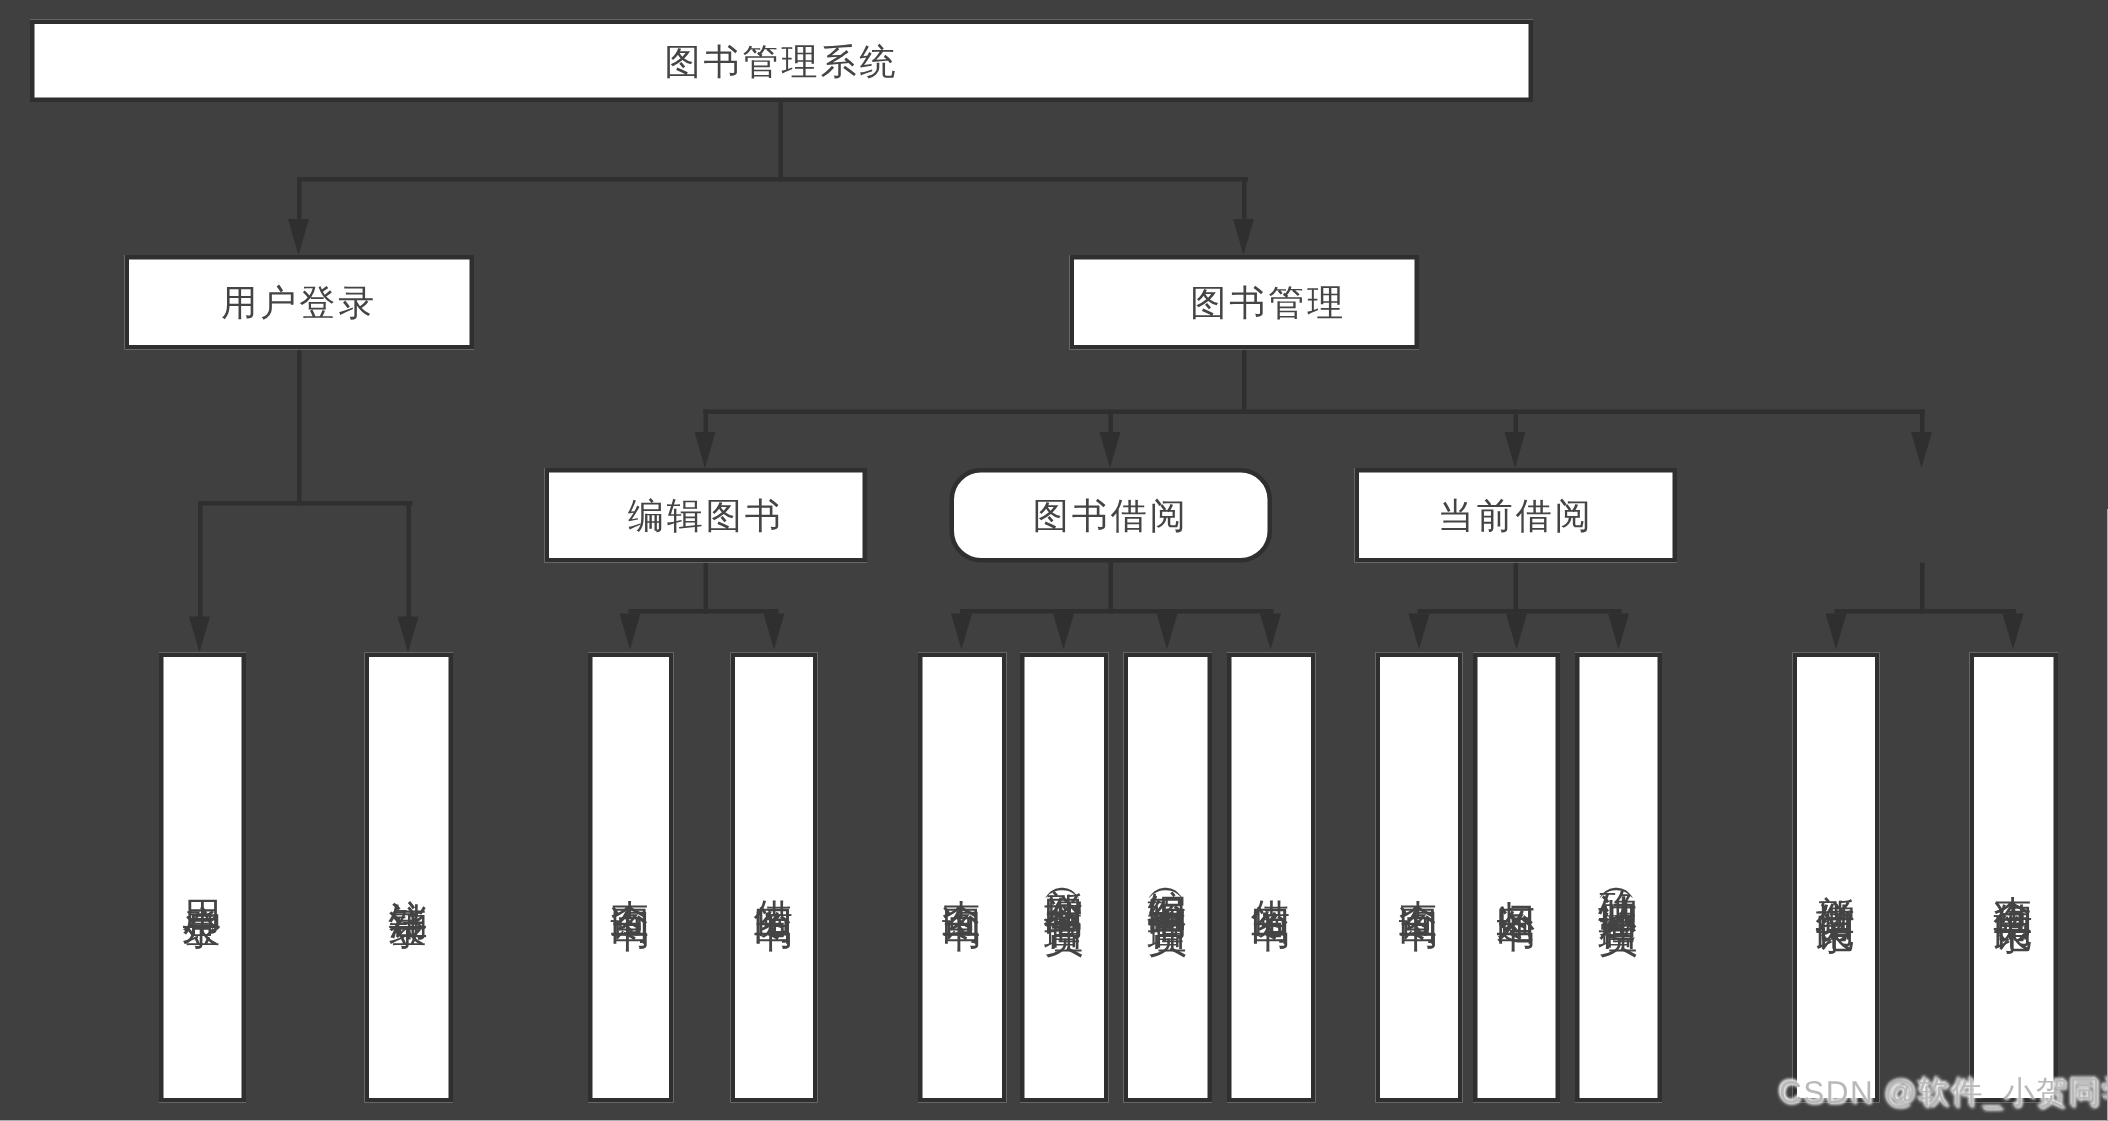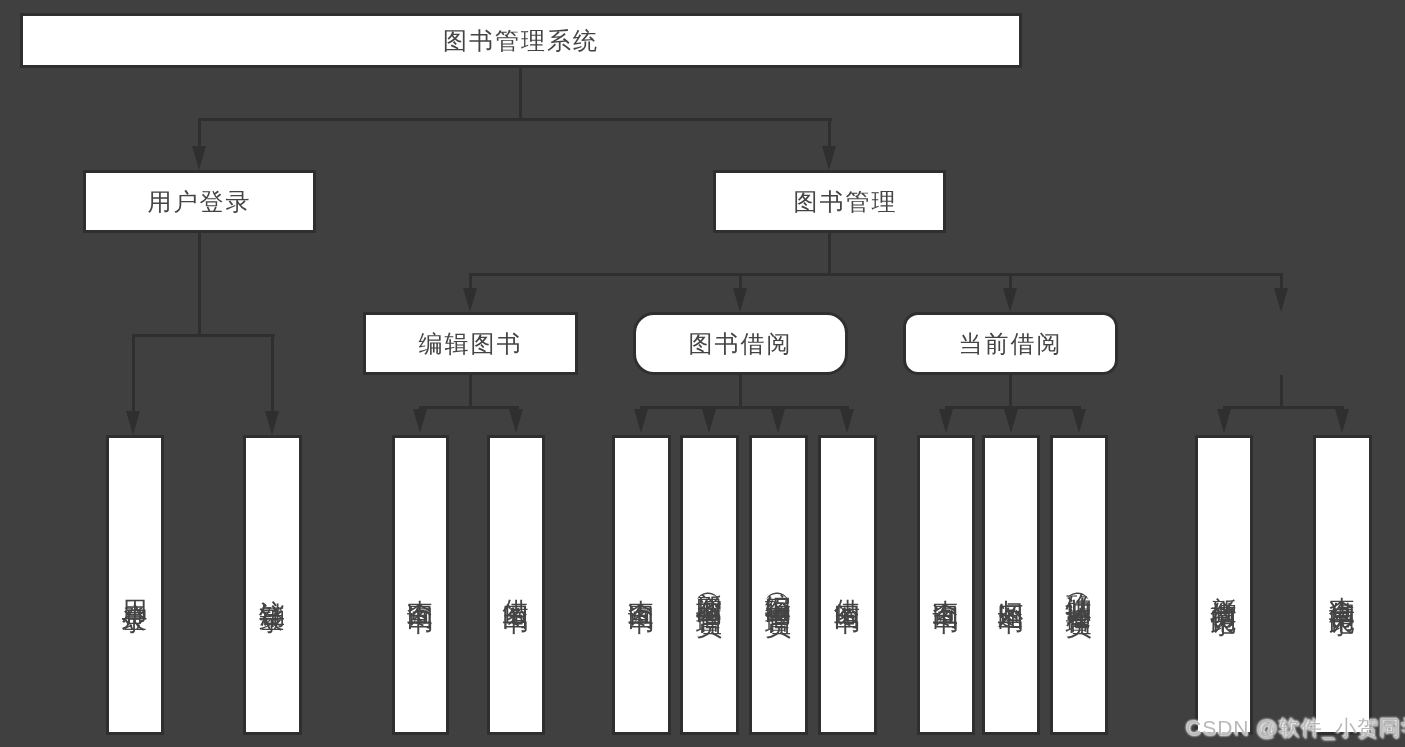--- a/index.html
+++ b/index.html
@@ -96,21 +96,21 @@
   <div class="arrow" style="left:1003px;top:288px;"></div>
   <div class="vline" style="left:1280px;top:273px;height:18px;"></div>
   <div class="arrow" style="left:1274px;top:288px;"></div>
 
   <div class="box" style="left:363px;top:312px;width:215px;height:63px;">
     <span>编辑图书</span>
   </div>
   <div class="box" style="left:633px;top:312px;width:215px;height:63px;border-radius:21px;">
     <span>图书借阅</span>
   </div>
-  <div class="box" style="left:903px;top:312px;width:215px;height:63px;border-radius:15px;">
+  <div class="box" style="left:903px;top:312px;width:215px;height:63px;">
     <span>当前借阅</span>
   </div>
 
   <div class="vline" style="left:469px;top:375px;height:34px;"></div>
   <div class="hline" style="left:419px;top:406px;width:100px;"></div>
   <div class="arrow" style="left:413px;top:409px;"></div>
   <div class="arrow" style="left:509px;top:409px;"></div>
 
   <div class="vline" style="left:739px;top:375px;height:34px;"></div>
   <div class="hline" style="left:640px;top:406px;width:209px;"></div>

